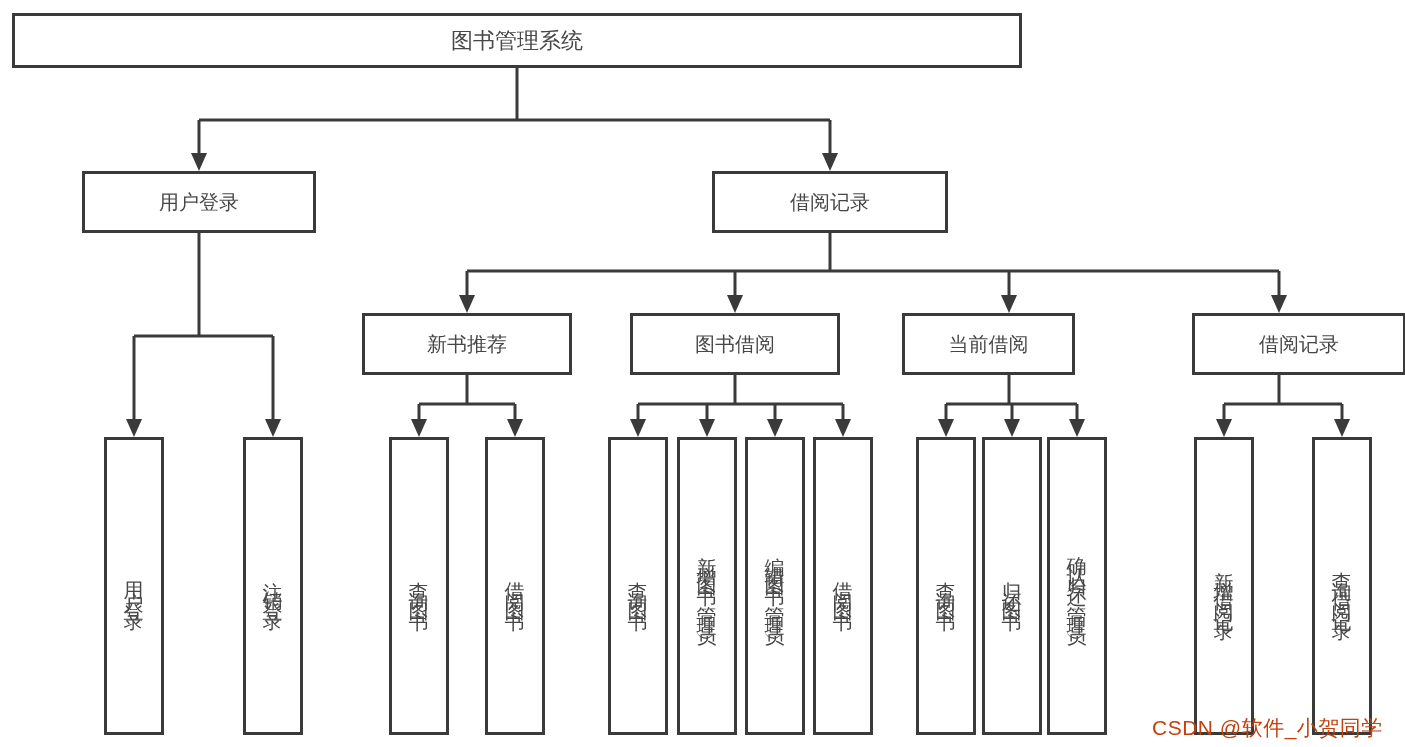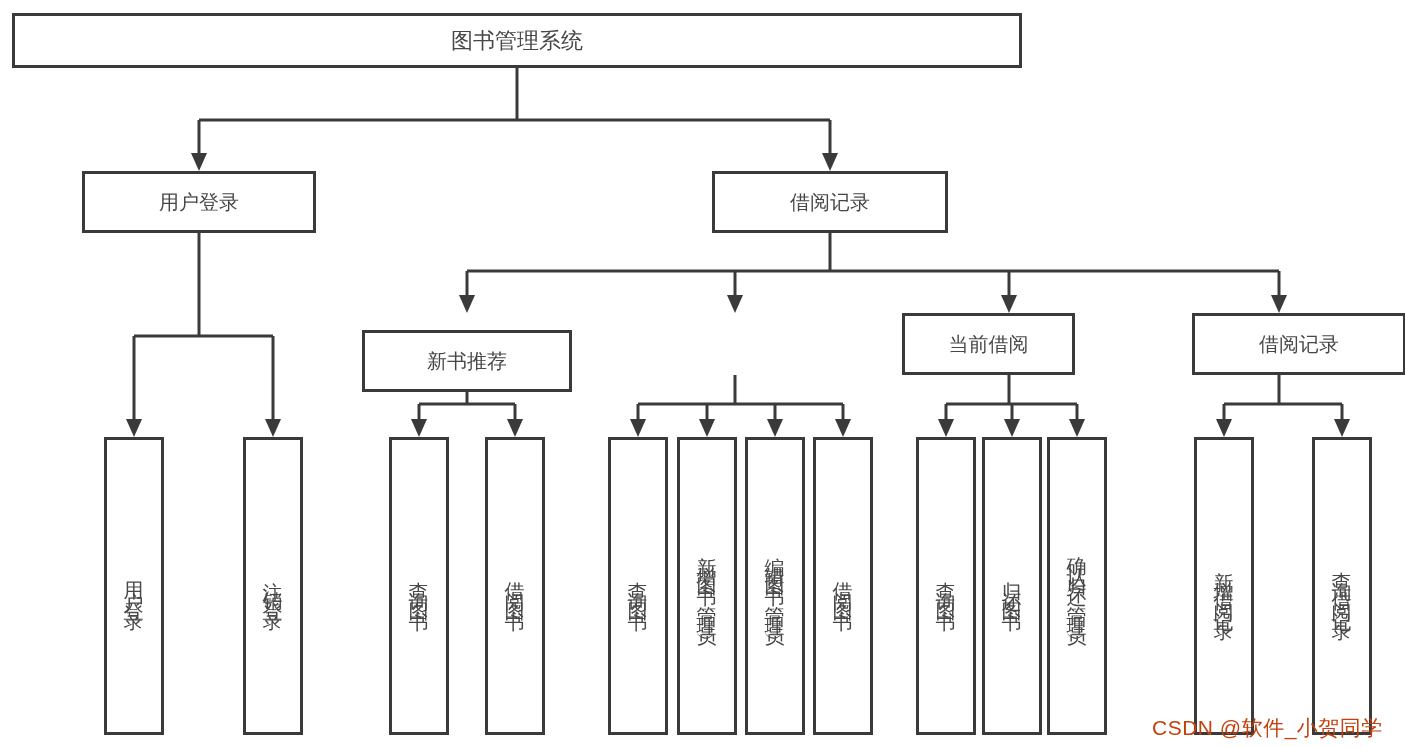--- a/index.html
+++ b/index.html
@@ -130,22 +130,25 @@
     <span>图书管理系统</span>
   </div>
 
   <div class="node lvl" style="left:82px; top:171px; width:234px; height:62px;">
     <span>用户登录</span>
   </div>
   <div class="node lvl" style="left:712px; top:171px; width:236px; height:62px;">
     <span>借阅记录</span>
   </div>
 
-  <div class="node lvl" style="left:362px; top:330px; width:210px; height:62px;">
+  <div class="node lvl" style="left:362px; top:313px; width:210px; height:62px;">
     <span>新书推荐</span>
+  </div>
+  <div class="node lvl" style="left:630px; top:313px; width:210px; height:62px;">
+    <span>图书借阅</span>
   </div>
   <div class="node lvl" style="left:902px; top:313px; width:173px; height:62px;">
     <span>当前借阅</span>
   </div>
   <div class="node lvl" style="left:1192px; top:313px; width:214px; height:62px;text-align:center;">
     <span>借阅记录</span>
   </div>
 
   <div class="node leaf" style="left:104px; top:437px; width:60px; height:298px;">
     <span class="vtext">用户登录</span>

